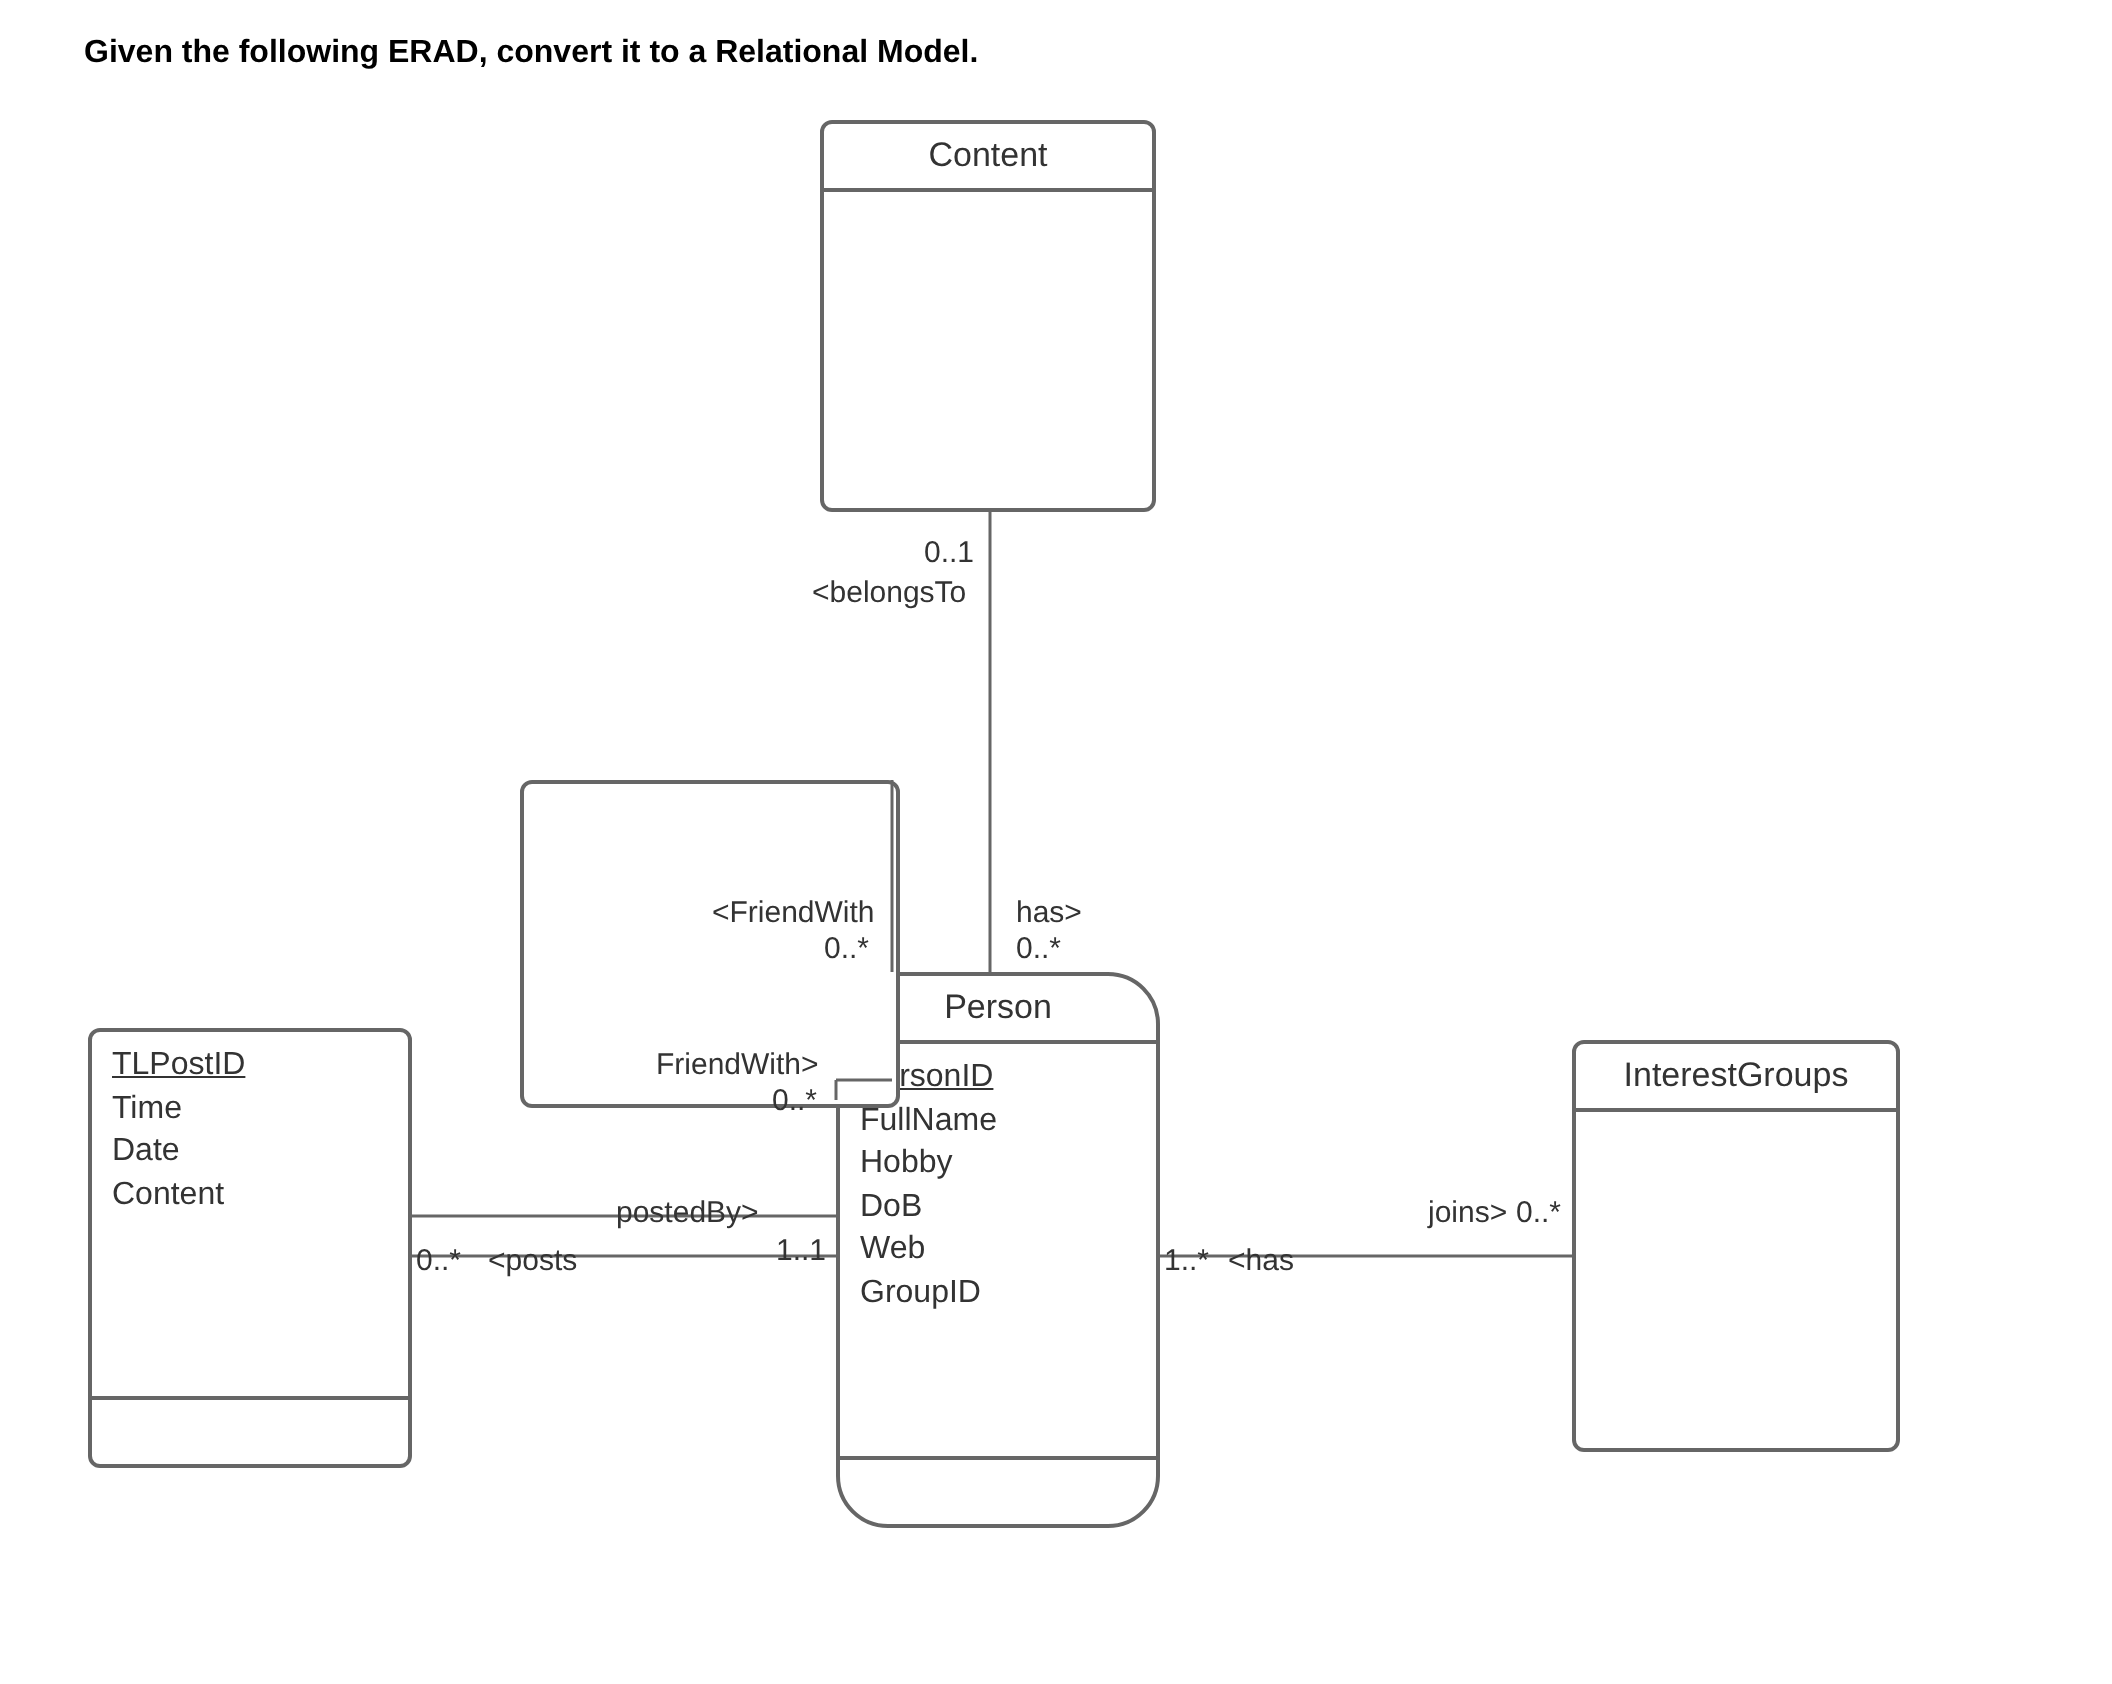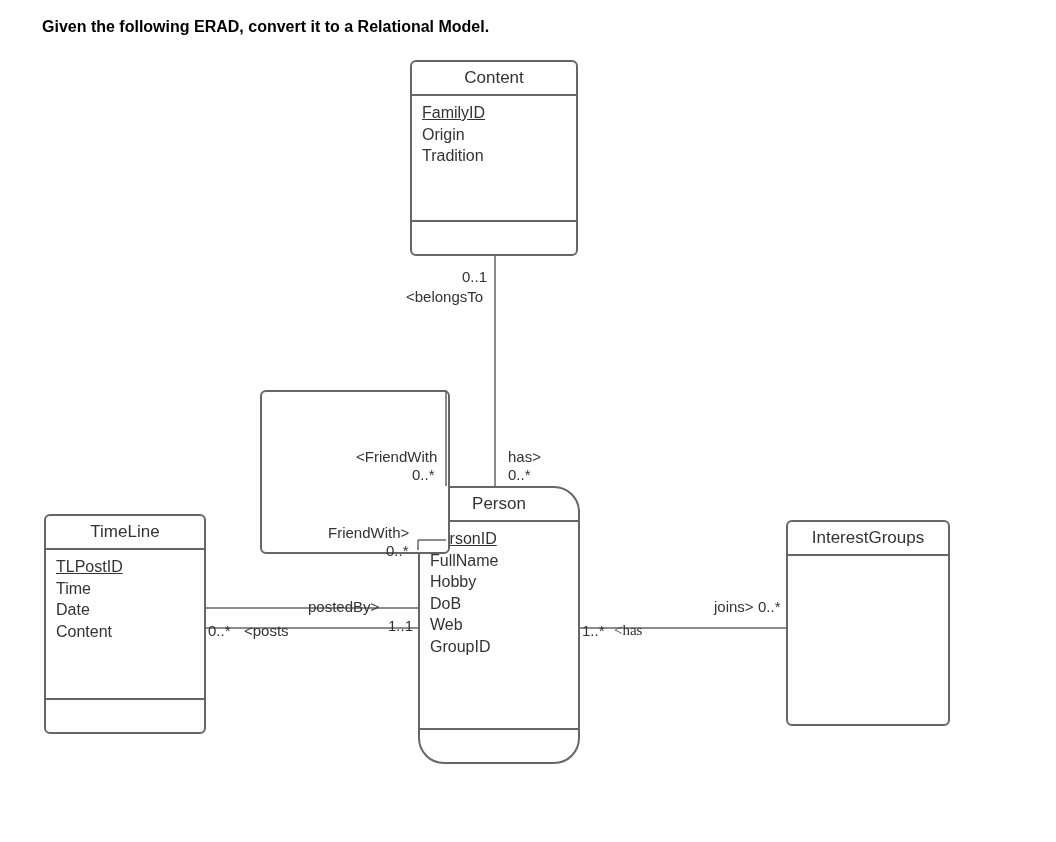--- a/index.html
+++ b/index.html
@@ -72,30 +72,24 @@
 </style>
 </head>
 <body>
 
 <div class="prompt" style="left:42px; top:18px;">
   <span>Given the following ERAD, convert it to a Relational Model.</span>
 </div>
 
 <div class="entity" style="left:410px; top:60px; width:168px; height:196px;">
   <div class="title">Content</div>
-  <div class="attrs">
-    <div class="pk">FamilyID</div>
-    <div>Origin</div>
-    <div>Tradition</div>
-  </div>
   <div class="ops"></div>
 </div>
 
 <div class="entity" style="left:44px; top:514px; width:162px; height:220px;">
-  <div class="title">TimeLine</div>
   <div class="attrs">
     <div class="pk">TLPostID</div>
     <div>Time</div>
     <div>Date</div>
     <div>Content</div>
   </div>
   <div class="ops"></div>
 </div>
 
 <div class="entity" style="left:418px; top:486px; width:162px; height:278px;border-radius:26px;">
@@ -150,16 +144,16 @@
 <div class="label" style="left:328px; top:524px;">FriendWith&gt;</div>
 <div class="label" style="left:386px; top:542px;">0..*</div>
 
 <div class="label" style="left:308px; top:598px;">postedBy&gt;</div>
 <div class="label" style="left:388px; top:617px;">1..1</div>
 
 <div class="label" style="left:208px; top:622px;">0..*</div>
 <div class="label" style="left:244px; top:622px;">&lt;posts</div>
 
 <div class="label" style="left:582px; top:622px;">1..*</div>
-<div class="label" style="left:614px; top:622px;font-family:Liberation Serif, serif;">&lt;has</div>
+<div class="label" style="left:614px; top:622px;">&lt;has</div>
 
 <div class="label" style="left:714px; top:598px;">joins&gt;</div>
 <div class="label" style="left:758px; top:598px;">0..*</div>
 
 </body></html>

